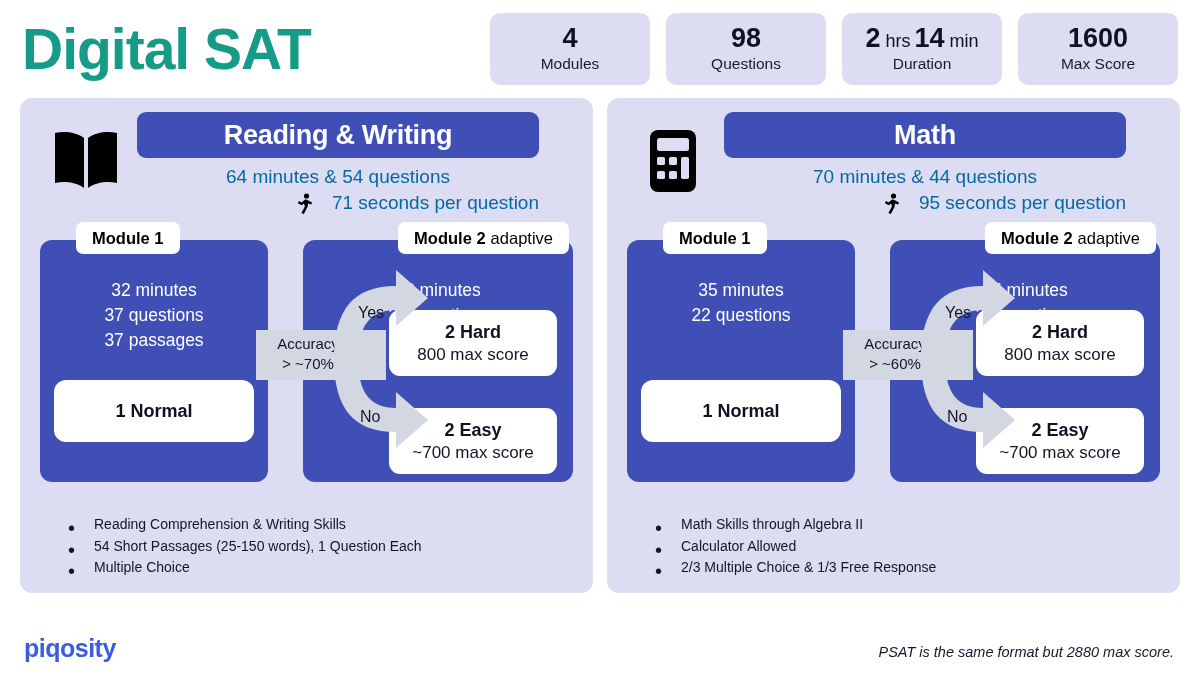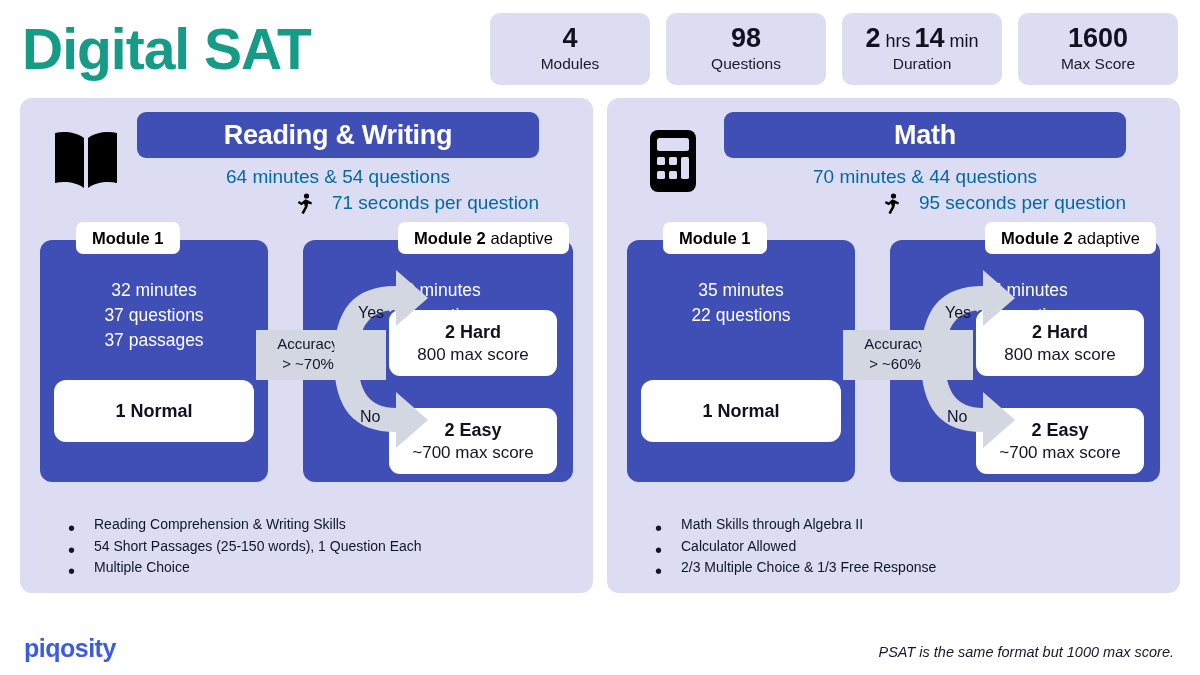--- a/index.html
+++ b/index.html
@@ -513,15 +513,15 @@
       <li>Calculator Allowed</li>
       <li>2/3 Multiple Choice &amp; 1/3 Free Response</li>
     </ul>
   </div>
 
 </div>
 
 <div class="footer">
   <div class="logo">piqosity</div>
   <div class="footnotes">
-    <div>PSAT is the same format but 1000 max score.</div>
+    <div>PSAT is the same format but 2880 max score.</div>
   </div>
 </div>
 
 </body></html>

